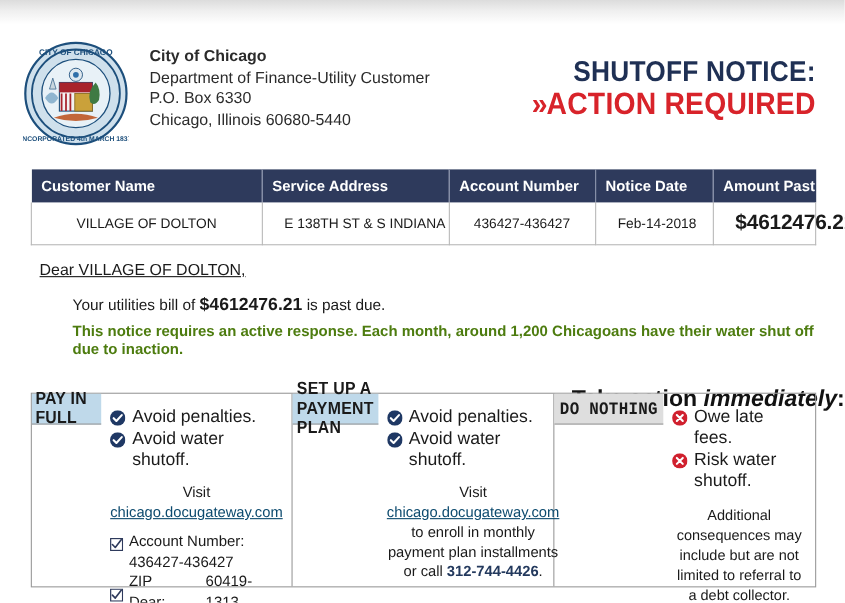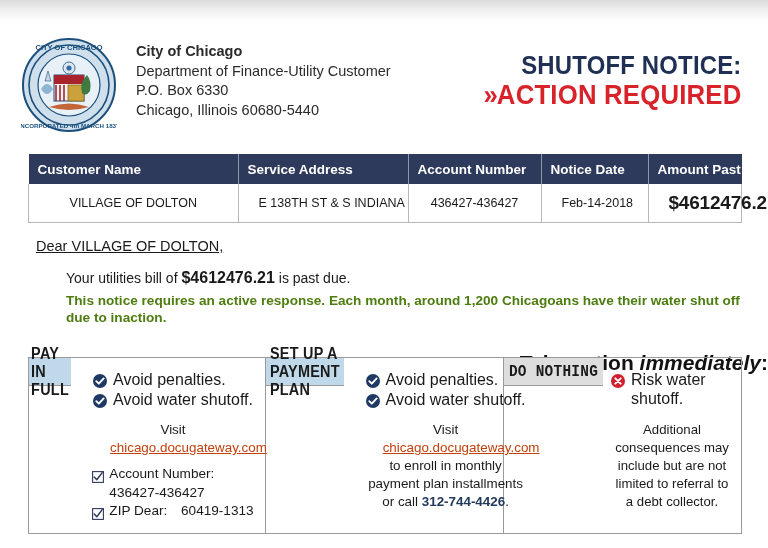--- a/index.html
+++ b/index.html
@@ -222,23 +222,22 @@
     width: 14px;
     height: 14px;
     margin-top: 3px;
   }
   .visit-line {
     margin-top: 10px;
     font-size: 13.4px;
     line-height: 18px;
   }
   .link {
-    color: #c2410c;
+    color: #0c4a6e;
     text-decoration: underline;
-    margin-left: 31px;
   }
   .phone { font-weight: bold; color: #23395d; }
 
   .checks {
     margin-top: 8px;
     display: inline-block;
     text-align: left;
     font-size: 13.6px;
     line-height: 18.5px;
   }
@@ -433,20 +432,29 @@
         </div>
       <div class="col-body">
         <div class="bullets">
           <div class="bullet">
             <span class="ico">
               <svg width="14" height="14" viewBox="0 0 14 14">
                   <circle cx="7" cy="7" r="7" fill="#d0202e"></circle>
                   <path d="M4.3 4.3 L9.7 9.7 M9.7 4.3 L4.3 9.7" fill="none" stroke="#ffffff" stroke-width="1.9" stroke-linecap="round"></path>
                 </svg>
             </span>
+            <span>Owe late fees.</span>
+          </div>
+          <div class="bullet">
+            <span class="ico">
+              <svg width="14" height="14" viewBox="0 0 14 14">
+                  <circle cx="7" cy="7" r="7" fill="#d0202e"></circle>
+                  <path d="M4.3 4.3 L9.7 9.7 M9.7 4.3 L4.3 9.7" fill="none" stroke="#ffffff" stroke-width="1.9" stroke-linecap="round"></path>
+                </svg>
+            </span>
             <span>Risk water shutoff.</span>
           </div>
         </div>
         <div class="consequence">Additional consequences may include but are not limited to referral to a debt collector.</div>
       </div>
     </div>
 
   </div>
 </div>
 

